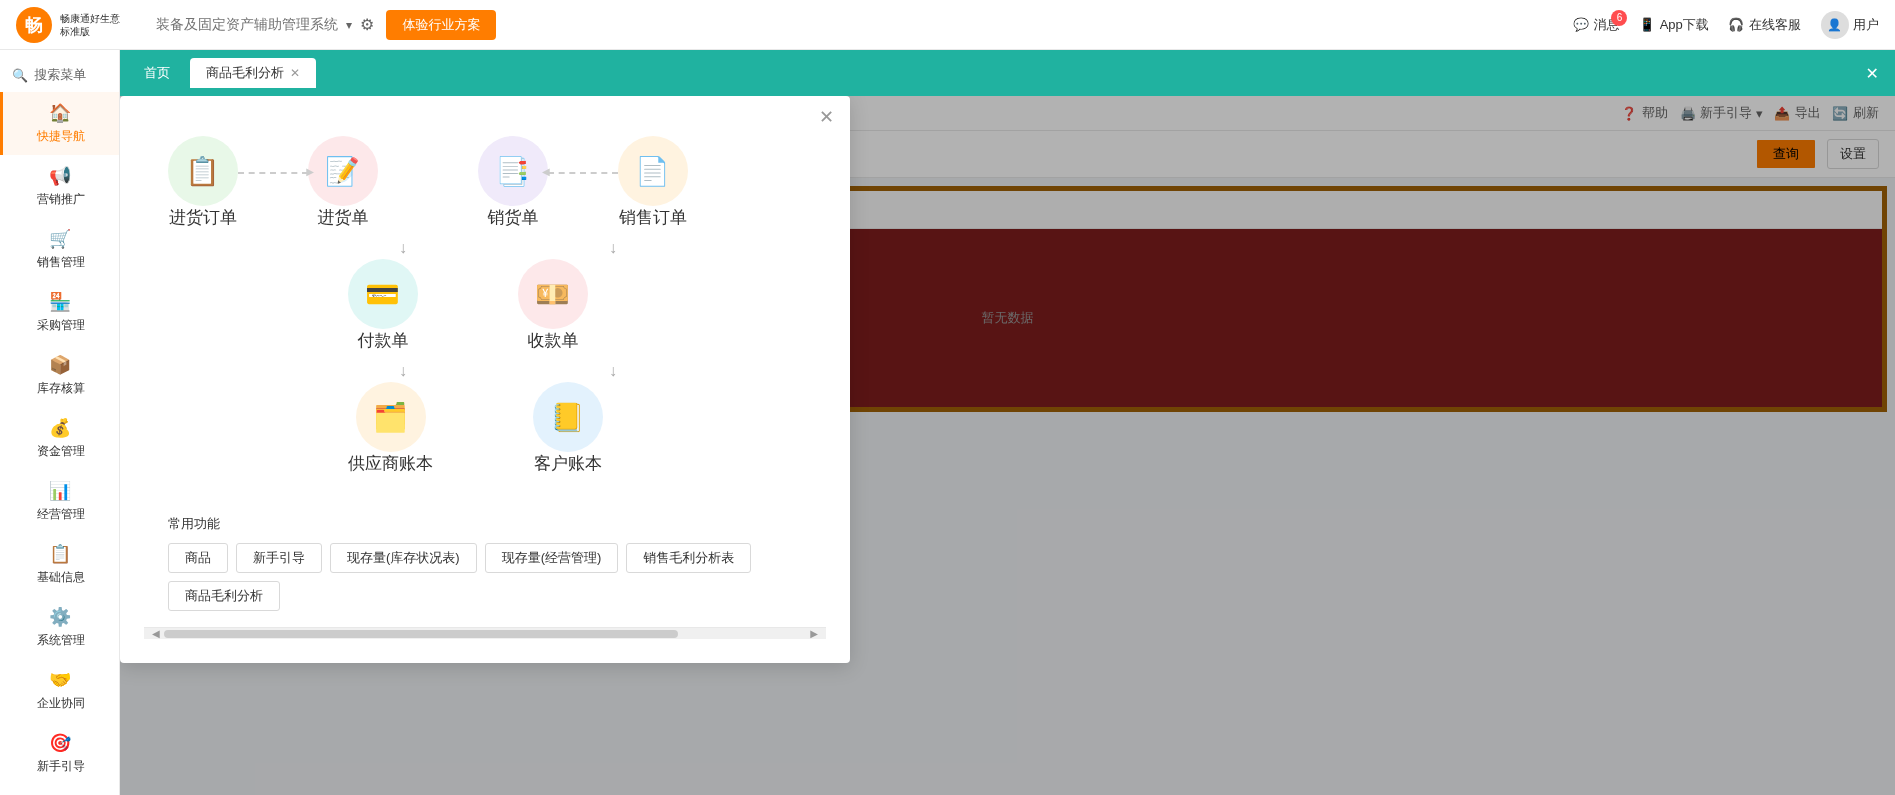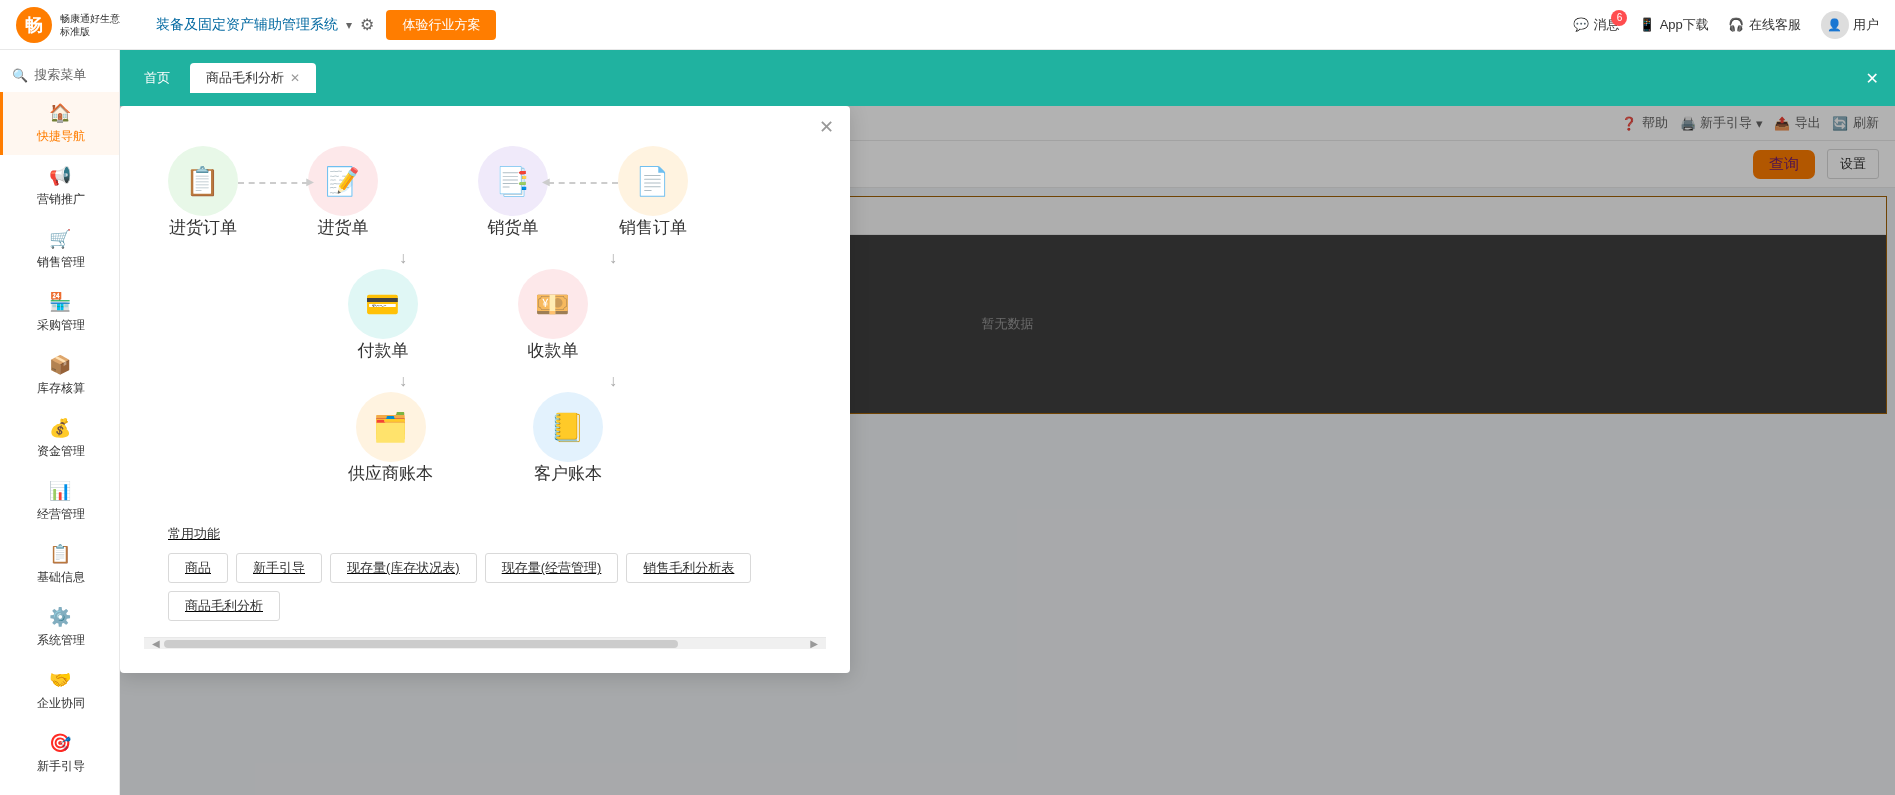--- a/index.html
+++ b/index.html
@@ -34,21 +34,21 @@
       font-size: 18px;
       font-weight: bold;
     }
     .logo-text {
       font-size: 10px;
       color: #333;
       line-height: 1.3;
     }
     .system-title {
       font-size: 14px;
-      color: #0369a1;
+      color: #737373;
       font-weight: 500;
       margin-left: 20px;
     }
     .header-dropdown {
       margin-left: 8px;
       color: #666;
       cursor: pointer;
       font-size: 12px;
     }
     .header-settings {
@@ -155,21 +155,21 @@
     
     .content-area {
       flex: 1;
       display: flex;
       flex-direction: column;
       overflow: hidden;
     }
 
     
     .tab-bar {
-      height: 56px;
+      height: 46px;
       background: #20b2a0;
       display: flex;
       align-items: center;
       padding: 0 8px;
       gap: 4px;
     }
     .tab-home {
       color: white;
       padding: 6px 16px;
       font-size: 13px;
@@ -220,26 +220,26 @@
     .toolbar-btn {
       display: flex;
       align-items: center;
       gap: 4px;
       color: #666;
       font-size: 13px;
       cursor: pointer;
     }
     .toolbar-btn-primary {
       background: #ff7d00;
-      color: #701a75;
+      color: #000000;
       border: none;
       padding: 5px 16px;
-      border-radius: 7px;
-      cursor: pointer;
-      font-size: 15px;
+      border-radius: 1px;
+      cursor: pointer;
+      font-size: 13px;
     }
     .toolbar-btn-secondary {
       background: white;
       color: #333;
       border: 1px solid #d9d9d9;
       padding: 5px 12px;
       border-radius: 3px;
       cursor: pointer;
       font-size: 13px;
     }
@@ -270,23 +270,23 @@
       background: white;
     }
     .more-conditions {
       color: #20b2a0;
       font-size: 13px;
       cursor: pointer;
     }
 
     
     .table-container {
-      background: #404040;
+      background: #7f1d1d;
       margin: 8px;
-      border: 1px solid #a16207;
+      border: 5px solid #a16207;
     }
     .table-header {
       display: flex;
       background: #fafafa;
       border-bottom: 1px solid #e8e8e8;
     }
     .th {
       padding: 10px 8px;
       font-size: 12px;
       color: #666;
@@ -376,21 +376,20 @@
     }
     .flow-col {
       display: flex;
       flex-direction: column;
       align-items: center;
     }
 
     
     .common-functions {
       padding: 16px 24px 8px;
-      text-decoration: underline;
     }
     .common-title {
       font-size: 13px;
       color: #333;
       margin-bottom: 10px;
       font-weight: 500;
     }
     .func-btn-row {
       display: flex;
       flex-wrap: wrap;

